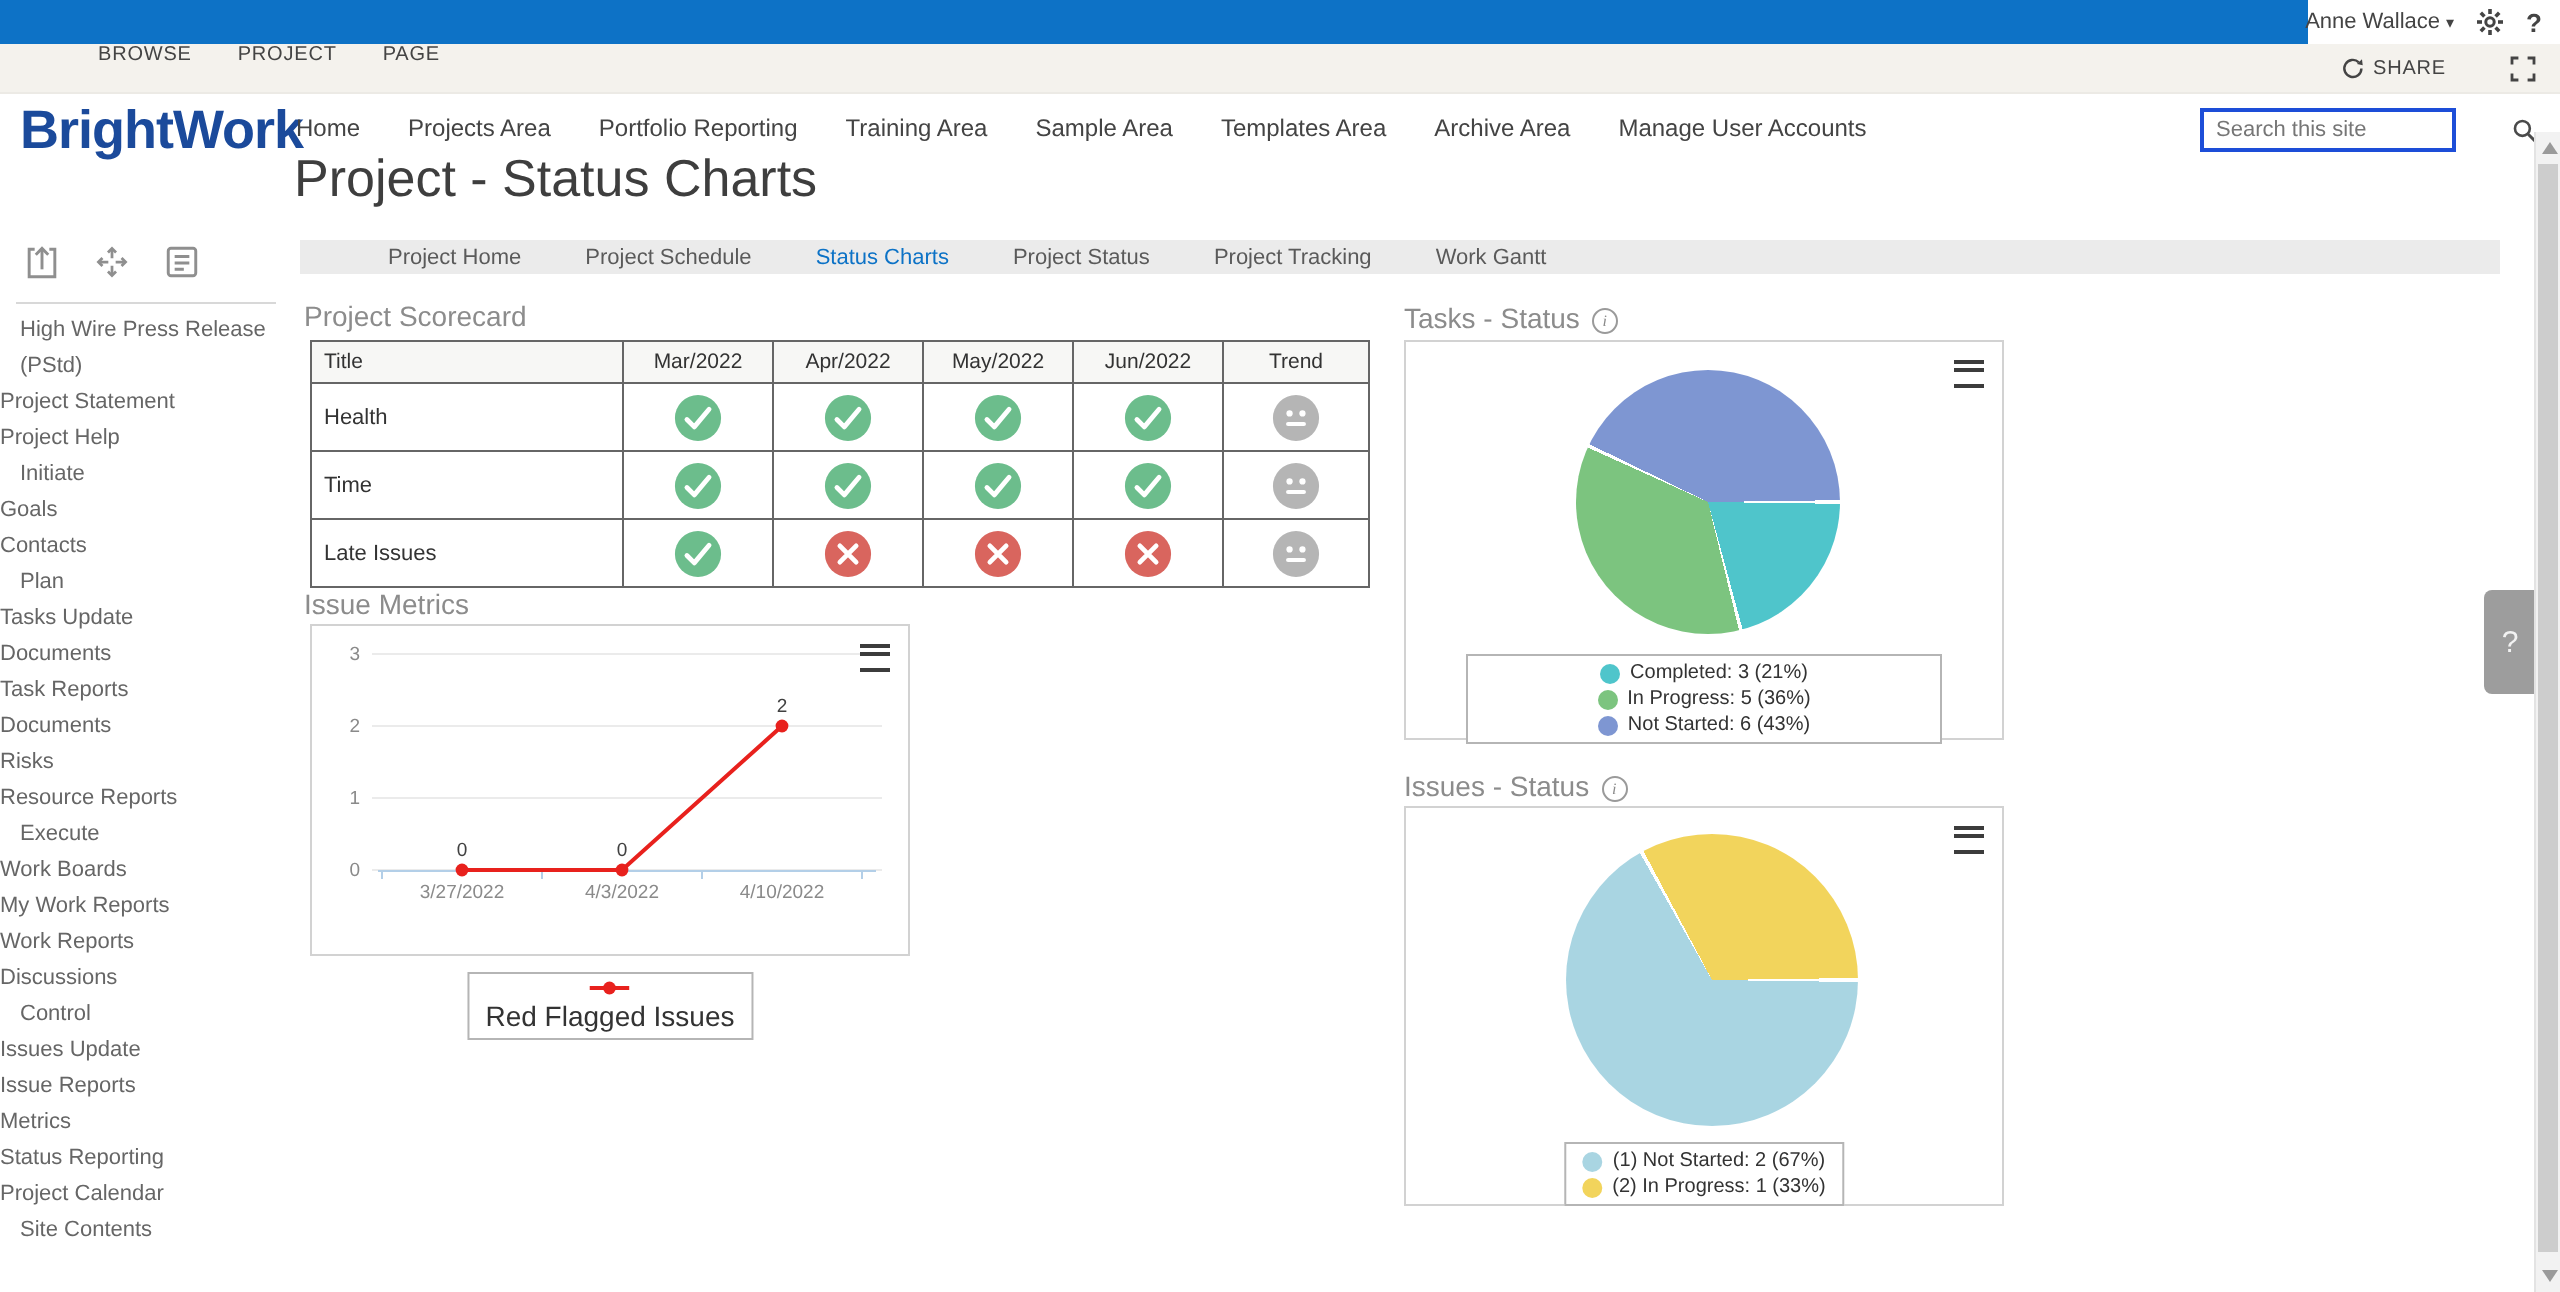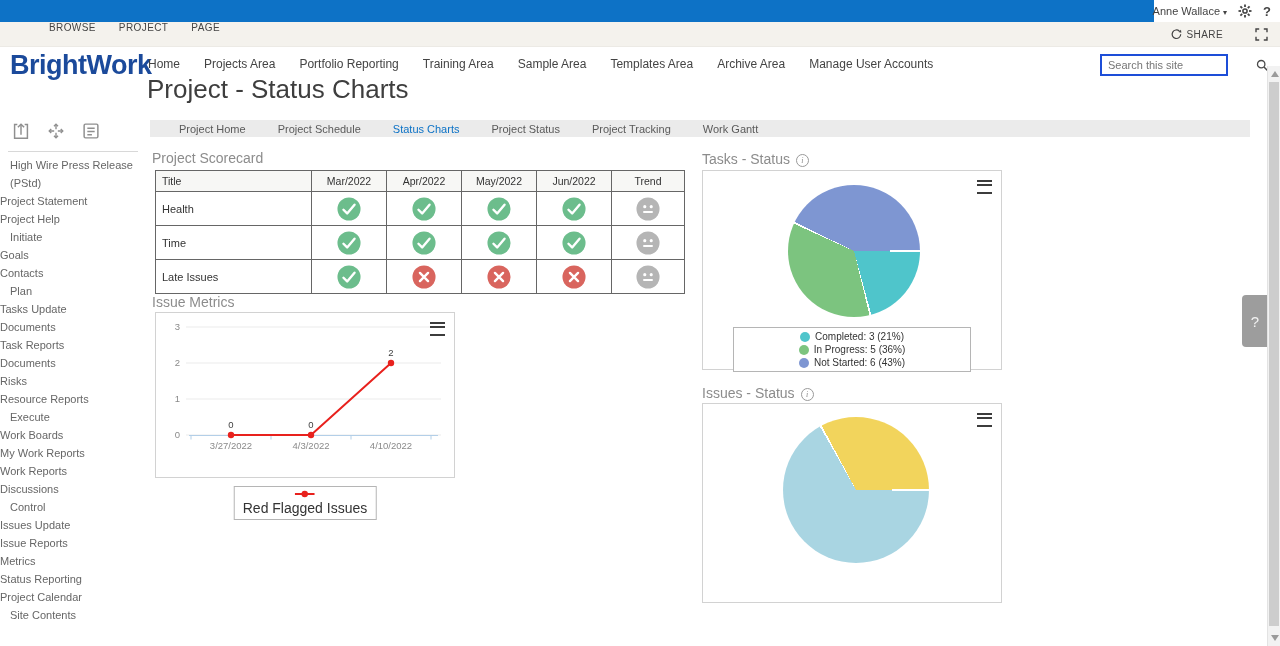--- a/index.html
+++ b/index.html
@@ -24,21 +24,21 @@
   .topnav-item{font-size:12px;color:#444;white-space:nowrap;cursor:pointer;}
   .search-box{position:absolute;left:1100px;top:54px;width:128px;height:22px;border:2px solid #1d4ed8;
               display:flex;align-items:center;background:#fff;box-sizing:border-box;}
   .search-box input{border:none;outline:none;flex:1;font-size:11px;padding:0 6px;color:#666;background:transparent;
               font-family:"Liberation Sans",sans-serif;}
   .search-box input::placeholder{color:#767676;}
   .search-btn{width:20px;display:flex;align-items:center;justify-content:center;cursor:pointer;}
   .page-title{position:absolute;left:147px;top:74px;font-size:26px;font-weight:300;color:#3e3e3e;}
   
   .subnav{position:absolute;left:150px;top:120px;width:1100px;height:17px;background:#ebebeb;
-          display:flex;align-items:center;gap:32px;padding-left:29px;box-sizing:border-box;}
+          display:flex;align-items:center;gap:32px;padding-left:44px;box-sizing:border-box;}
   .subtab{font-size:11px;color:#5a5a5a;white-space:nowrap;cursor:pointer;}
   .subtab.active{color:#0c72c6;}
   
   .side-icons{position:absolute;left:8px;top:118px;display:flex;gap:9px;}
   .side-icon{width:26px;height:26px;display:flex;align-items:center;justify-content:center;cursor:pointer;}
   .side-divider{position:absolute;left:8px;top:151px;width:130px;height:1px;background:#d8d8d8;}
   .sidenav{position:absolute;left:0;top:156px;width:148px;line-height:18px;}
   .side-item{font-size:11px;color:#666;cursor:pointer;}
   .side-item.lvl0{padding-left:10px;}
   .side-item.lvl1{}
@@ -368,20 +368,30 @@
           <span class="lg-dot" style="background: rgb(126, 150, 210);"></span>
           <span>Not Started: 6 (43%)</span>
         </div>
       </div>
     <div class="burger"></div>
   </div>
 
   <div class="section-h" id="h-issues"><span>Issues - Status</span><span class="info-i">i</span></div>
   <div class="card" id="issuesCard">
     <div class="pie" id="issuesPie" style="background: conic-gradient(from 90deg, rgb(255, 255, 255) 0deg, rgb(255, 255, 255) 0.8deg, rgb(169, 213, 226) 0.8deg, rgb(169, 213, 226) 240.4deg, rgb(255, 255, 255) 240.4deg, rgb(255, 255, 255) 241.2deg, rgb(255, 255, 255) 241.2deg, rgb(255, 255, 255) 242deg, rgb(242, 212, 92) 242deg, rgb(242, 212, 92) 359.2deg, rgb(255, 255, 255) 359.2deg, rgb(255, 255, 255) 360deg);"></div>
+    <div class="legend" id="issuesLegend">
+        <div class="lg-item">
+          <span class="lg-dot" style="background: rgb(169, 213, 226);"></span>
+          <span>(1) Not Started: 2 (67%)</span>
+        </div>
+        <div class="lg-item">
+          <span class="lg-dot" style="background: rgb(242, 212, 92);"></span>
+          <span>(2) In Progress: 1 (33%)</span>
+        </div>
+      </div>
     <div class="burger"></div>
   </div>
 
   <div class="help-tab">?</div>
   <div class="scrollbar">
     <div class="sb-up"></div>
     <div class="sb-thumb"></div>
     <div class="sb-down"></div>
   </div>
 

